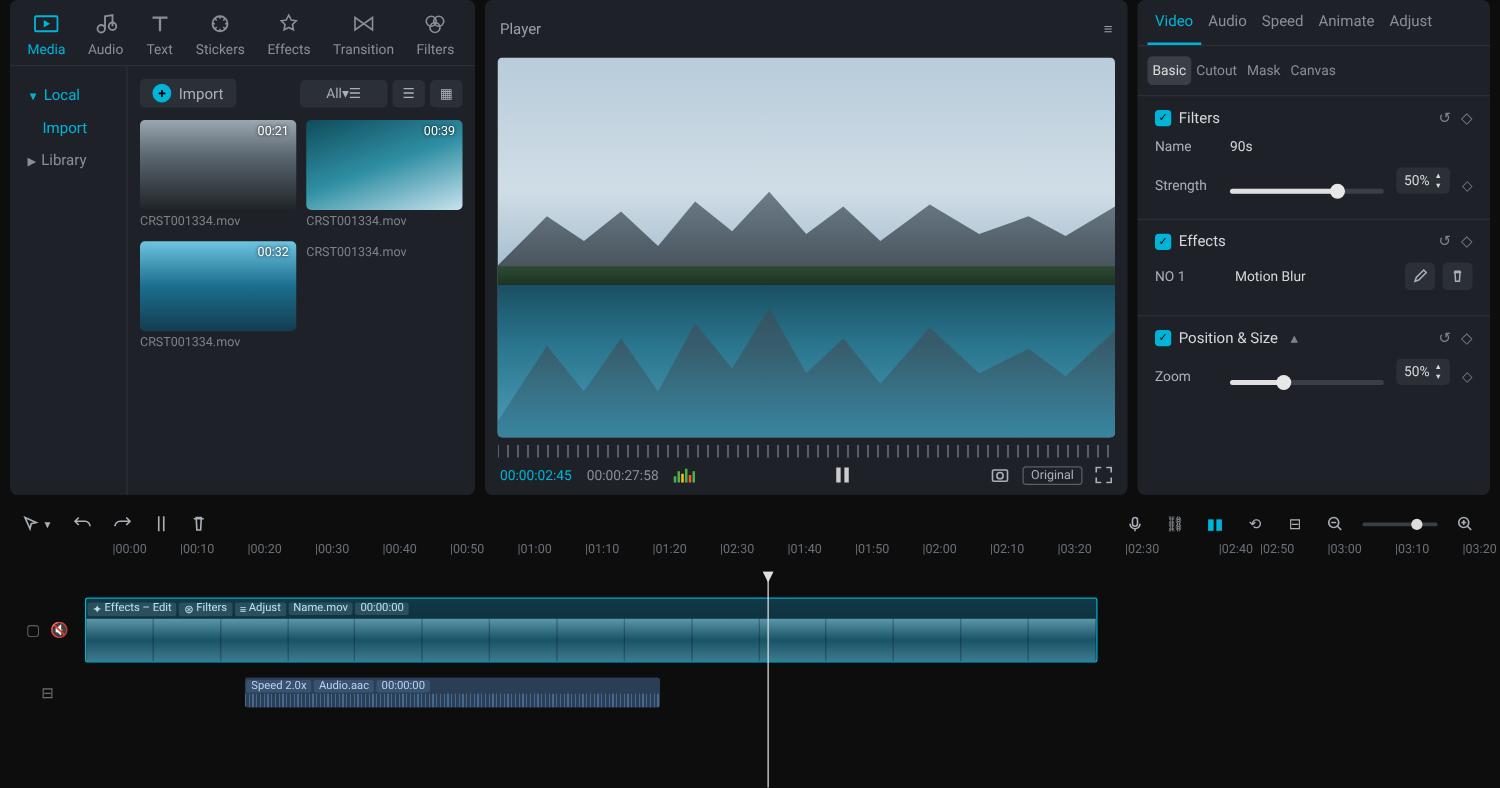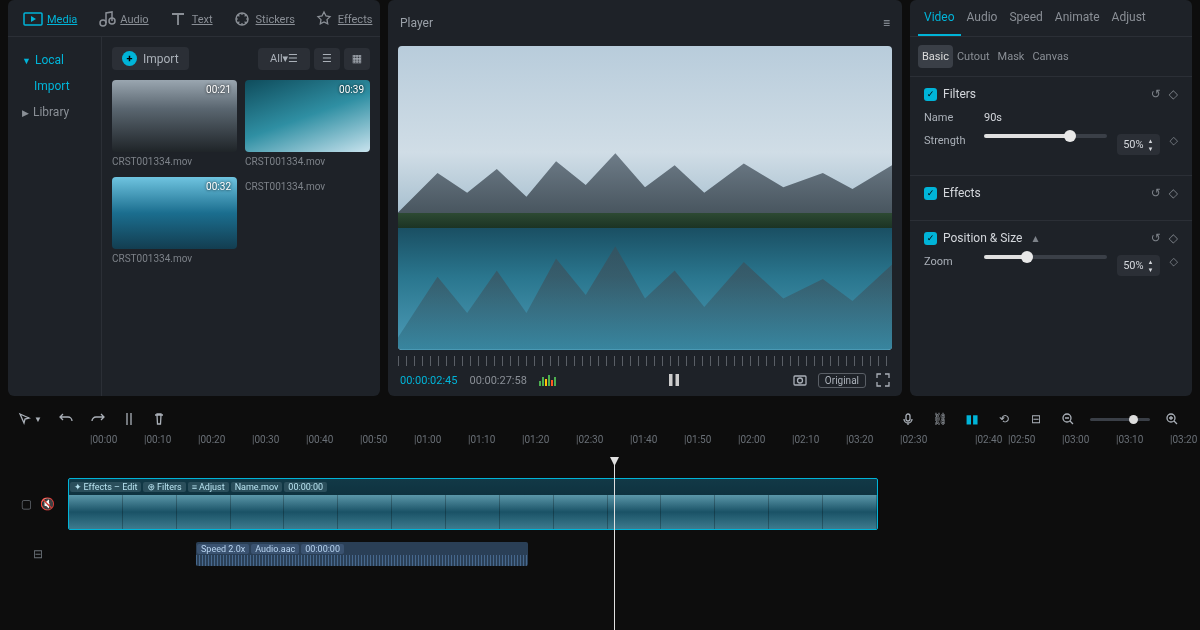--- a/index.html
+++ b/index.html
@@ -2,37 +2,37 @@
 <html><head>
 <meta charset="utf-8">
 <style>
 * { box-sizing: border-box; margin: 0; padding: 0; font-family: -apple-system, BlinkMacSystemFont, "Segoe UI", Roboto, sans-serif; }
 body { background: #0d0d0d; color: #bbb; width: 1200px; height: 630px; overflow: hidden; font-size: 12px; }
 .top { display: flex; gap: 8px; padding: 0 8px 8px 8px; height: 404px; }
 .pane { background: #1e2228; border-radius: 6px; }
 
 .media-pane { width: 372px; display: flex; flex-direction: column; }
 .tool-tabs { display: flex; justify-content: flex-start; gap: 18px; padding: 8px 14px 6px 14px; border-bottom: 1px solid #2b2f36; }
-.tool-tab { display: flex; flex-direction: row; align-items: center; gap: 3px; color: #8a8f96; cursor: pointer; text-decoration: underline; }
+.tool-tab { display: flex; flex-direction: column; align-items: center; gap: 3px; color: #8a8f96; cursor: pointer; }
 .tool-tab.active { color: #00b4d8; }
 .tool-tab .ico { width: 22px; height: 22px; display: flex; align-items: center; justify-content: center; }
 .tool-tab span { font-size: 11px; }
 .media-body { display: flex; flex: 1; overflow: hidden; }
 .media-side { width: 94px; padding: 10px 6px; border-right: 1px solid #2b2f36; font-size: 12px; }
 .side-item { padding: 6px 8px; color: #8a8f96; cursor: pointer; border-radius: 4px; }
 .side-item.active { color: #00b4d8; }
 .side-item.sub { padding-left: 20px; color: #00b4d8; }
 .caret { font-size: 9px; margin-right: 4px; }
 .media-main { flex: 1; padding: 10px; }
 .media-toolbar { display: flex; justify-content: space-between; margin-bottom: 10px; }
 .import-btn { display: flex; align-items: center; gap: 6px; background: #2b2f36; border-radius: 4px; padding: 4px 10px; color: #aab0b8; cursor: pointer; }
 .import-btn .plus { width: 15px; height: 15px; border-radius: 50%; background: #00b4d8; color: #000; display: flex; align-items: center; justify-content: center; font-size: 11px; font-weight: bold; }
 .view-toggles { display: flex; gap: 4px; align-items: center; }
 .vt { width: 26px; height: 22px; background: #2b2f36; border-radius: 4px; display: flex; align-items: center; justify-content: center; cursor: pointer; color: #aab0b8; font-size: 11px; }
-.vt.wide { width: 52px; }
+.vt.wide { width: 70px; }
 .clips-grid { display: grid; grid-template-columns: 1fr 1fr; gap: 10px 8px; }
 .clip { cursor: pointer; }
 .thumb { width: 100%; height: 72px; border-radius: 4px; position: relative; overflow: hidden; }
 .thumb .dur { position: absolute; top: 4px; right: 6px; font-size: 10px; color: #fff; text-shadow: 0 0 3px #000; }
 .clip-name { font-size: 10px; color: #7d8289; margin-top: 4px; }
 .t1 { background: linear-gradient(#9aa6b0 0%, #5a6670 40%, #1f2428 100%); }
 .t2 { background: linear-gradient(160deg, #0f4c5c 0%, #2f8fa3 50%, #c9e3ee 100%); }
 .t3 { background: linear-gradient(#6fc4e0 0%, #1b6e8f 50%, #133d50 100%); }
 .t4 { background: linear-gradient(#2c3237 0%, #4d5358 50%, #6a7077 100%); }
 
@@ -62,21 +62,21 @@
 .ptab.active { color: #00b4d8; border-bottom: 2px solid #00b4d8; }
 .sub-tabs { display: flex; gap: 0; padding: 8px; }
 .sbtn { padding: 5px 4px; color: #8a8f96; font-size: 11px; cursor: pointer; border-radius: 4px; }
 .sbtn.active { background: #3a3f47; color: #ddd; }
 .section { padding: 10px 14px; border-top: 1px solid #2b2f36; }
 .sec-head { display: flex; justify-content: space-between; align-items: center; margin-bottom: 10px; }
 .sec-title { display: flex; align-items: center; gap: 6px; color: #d4d7dc; font-size: 12px; }
 .chk { width: 13px; height: 13px; border-radius: 3px; background: #00b4d8; display: flex; align-items: center; justify-content: center; color: #000; font-size: 9px; }
 .kf-icons { display: flex; gap: 8px; color: #7d8289; }
 .kf-icons span { cursor: pointer; font-size:12px; }
-.row { display: flex; align-items: flex-start; gap: 10px; margin-bottom: 10px; font-size: 11px; color: #aab0b8; }
+.row { display: flex; align-items: flex-end; gap: 10px; margin-bottom: 10px; font-size: 11px; color: #aab0b8; }
 .lbl { width: 50px; }
 .val { color: #d4d7dc; }
 .slider { flex: 1; height: 4px; background: #3a3f47; border-radius: 2px; position: relative; }
 .slider .fill { position: absolute; top: 0; left: 0; bottom: 0; background: #e0e0e0; border-radius: 2px; }
 .slider .knob { position: absolute; top: -4px; width: 12px; height: 12px; border-radius: 50%; background: #e8e8e8; transform: translateX(-50%); }
 .numbox { display: flex; align-items: center; background: #2b2f36; border-radius: 4px; padding: 3px 6px; gap: 4px; }
 .numbox span { color: #d4d7dc; }
 .spin { display: flex; flex-direction: column; font-size: 6px; color: #8a8f96; gap: 1px; }
 .eff-row { display: flex; align-items: center; justify-content: space-between; }
 .eff-right { display: flex; gap: 6px; align-items: center; }
@@ -327,20 +327,38 @@
       <div class="sec-head">
         <div class="sec-title">
             <div class="chk">✓</div>
             <span>Effects</span>
           </div>
         <div class="kf-icons">
             <span>↺</span>
             <span>◇</span>
           </div>
       </div>
+      <div class="row eff-row">
+        <div style="display:flex;gap:14px">
+          <span class="lbl">NO 1</span>
+          <span class="val">Motion Blur</span>
+        </div>
+        <div class="eff-right">
+          <div class="ibtn">
+              <svg width="12" height="12" viewBox="0 0 12 12">
+                <path d="M2 10l1-3 6-6 2 2-6 6z" fill="none" stroke="#aab0b8" stroke-width="1.2"></path>
+              </svg>
+            </div>
+          <div class="ibtn">
+              <svg width="12" height="12" viewBox="0 0 12 12">
+                <path d="M3 3h6M4 3V2h4v1M4 3l.5 7h3L8 3" fill="none" stroke="#aab0b8" stroke-width="1.2"></path>
+              </svg>
+            </div>
+        </div>
+      </div>
     </div>
 
     <div class="section">
       <div class="sec-head">
         <div class="sec-title">
             <div class="chk">✓</div>
             <span>Position &amp; Size</span>
             <span style="color:#7d8289;margin-left:4px">▴</span>
           </div>
         <div class="kf-icons">

